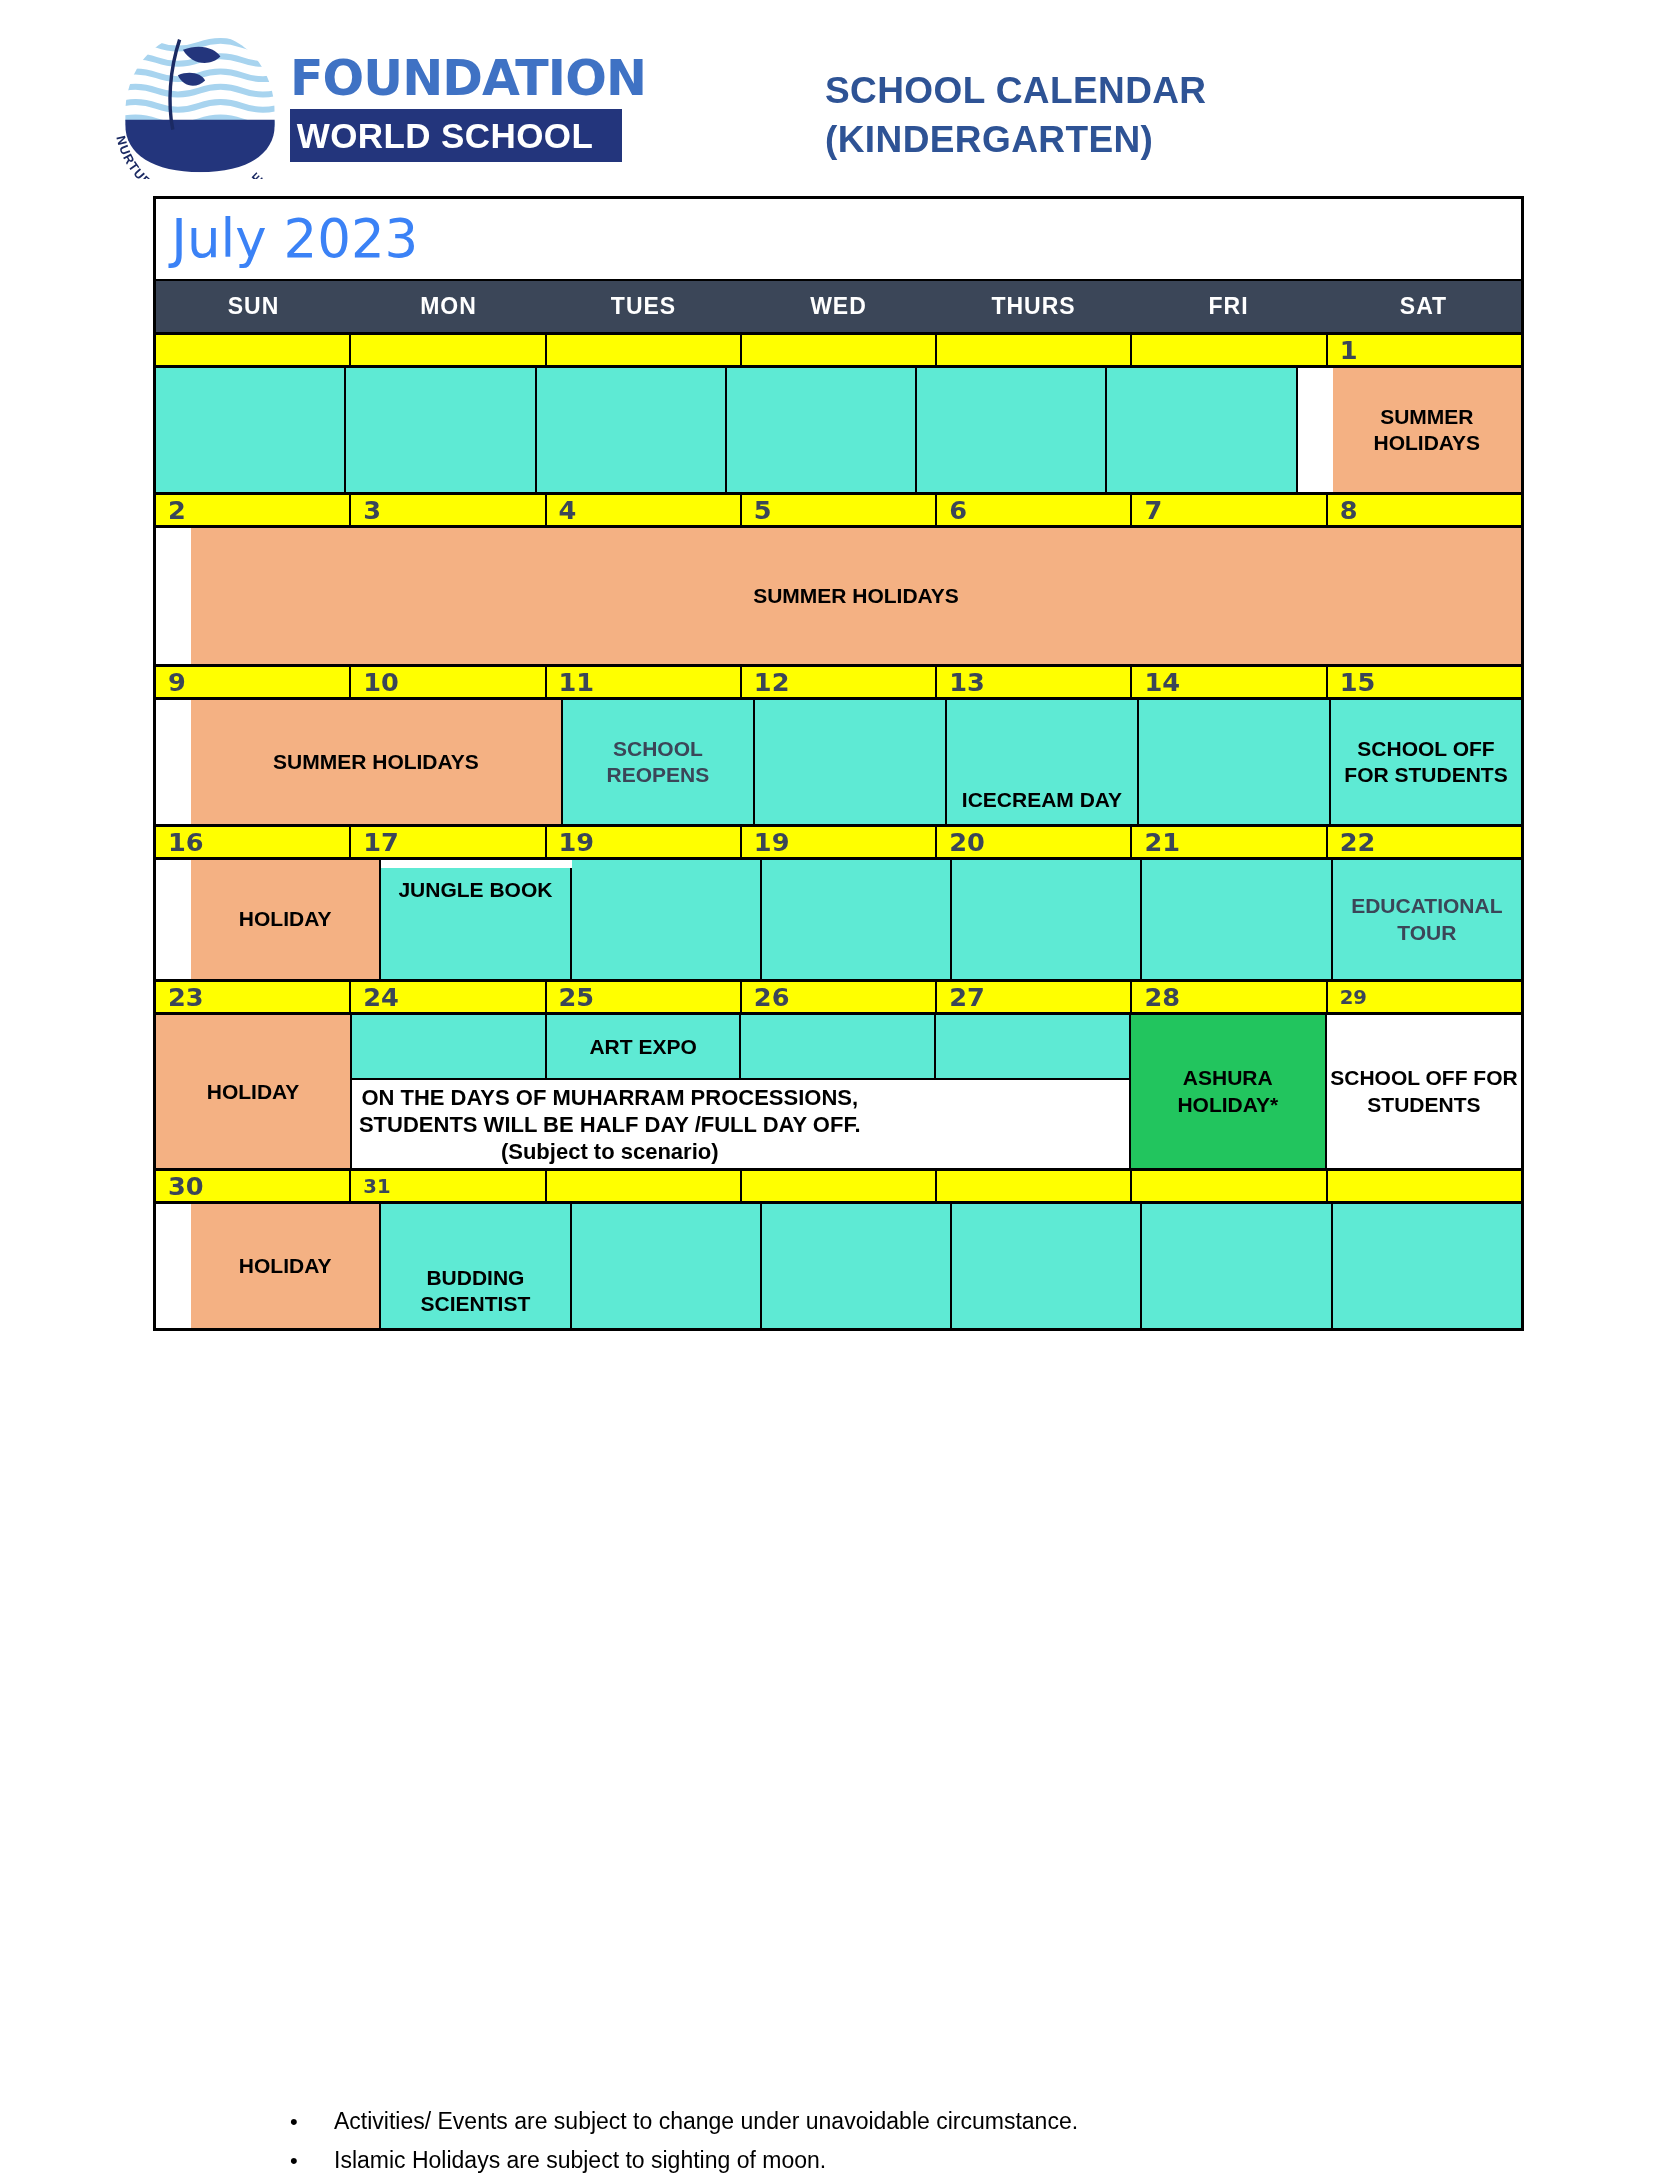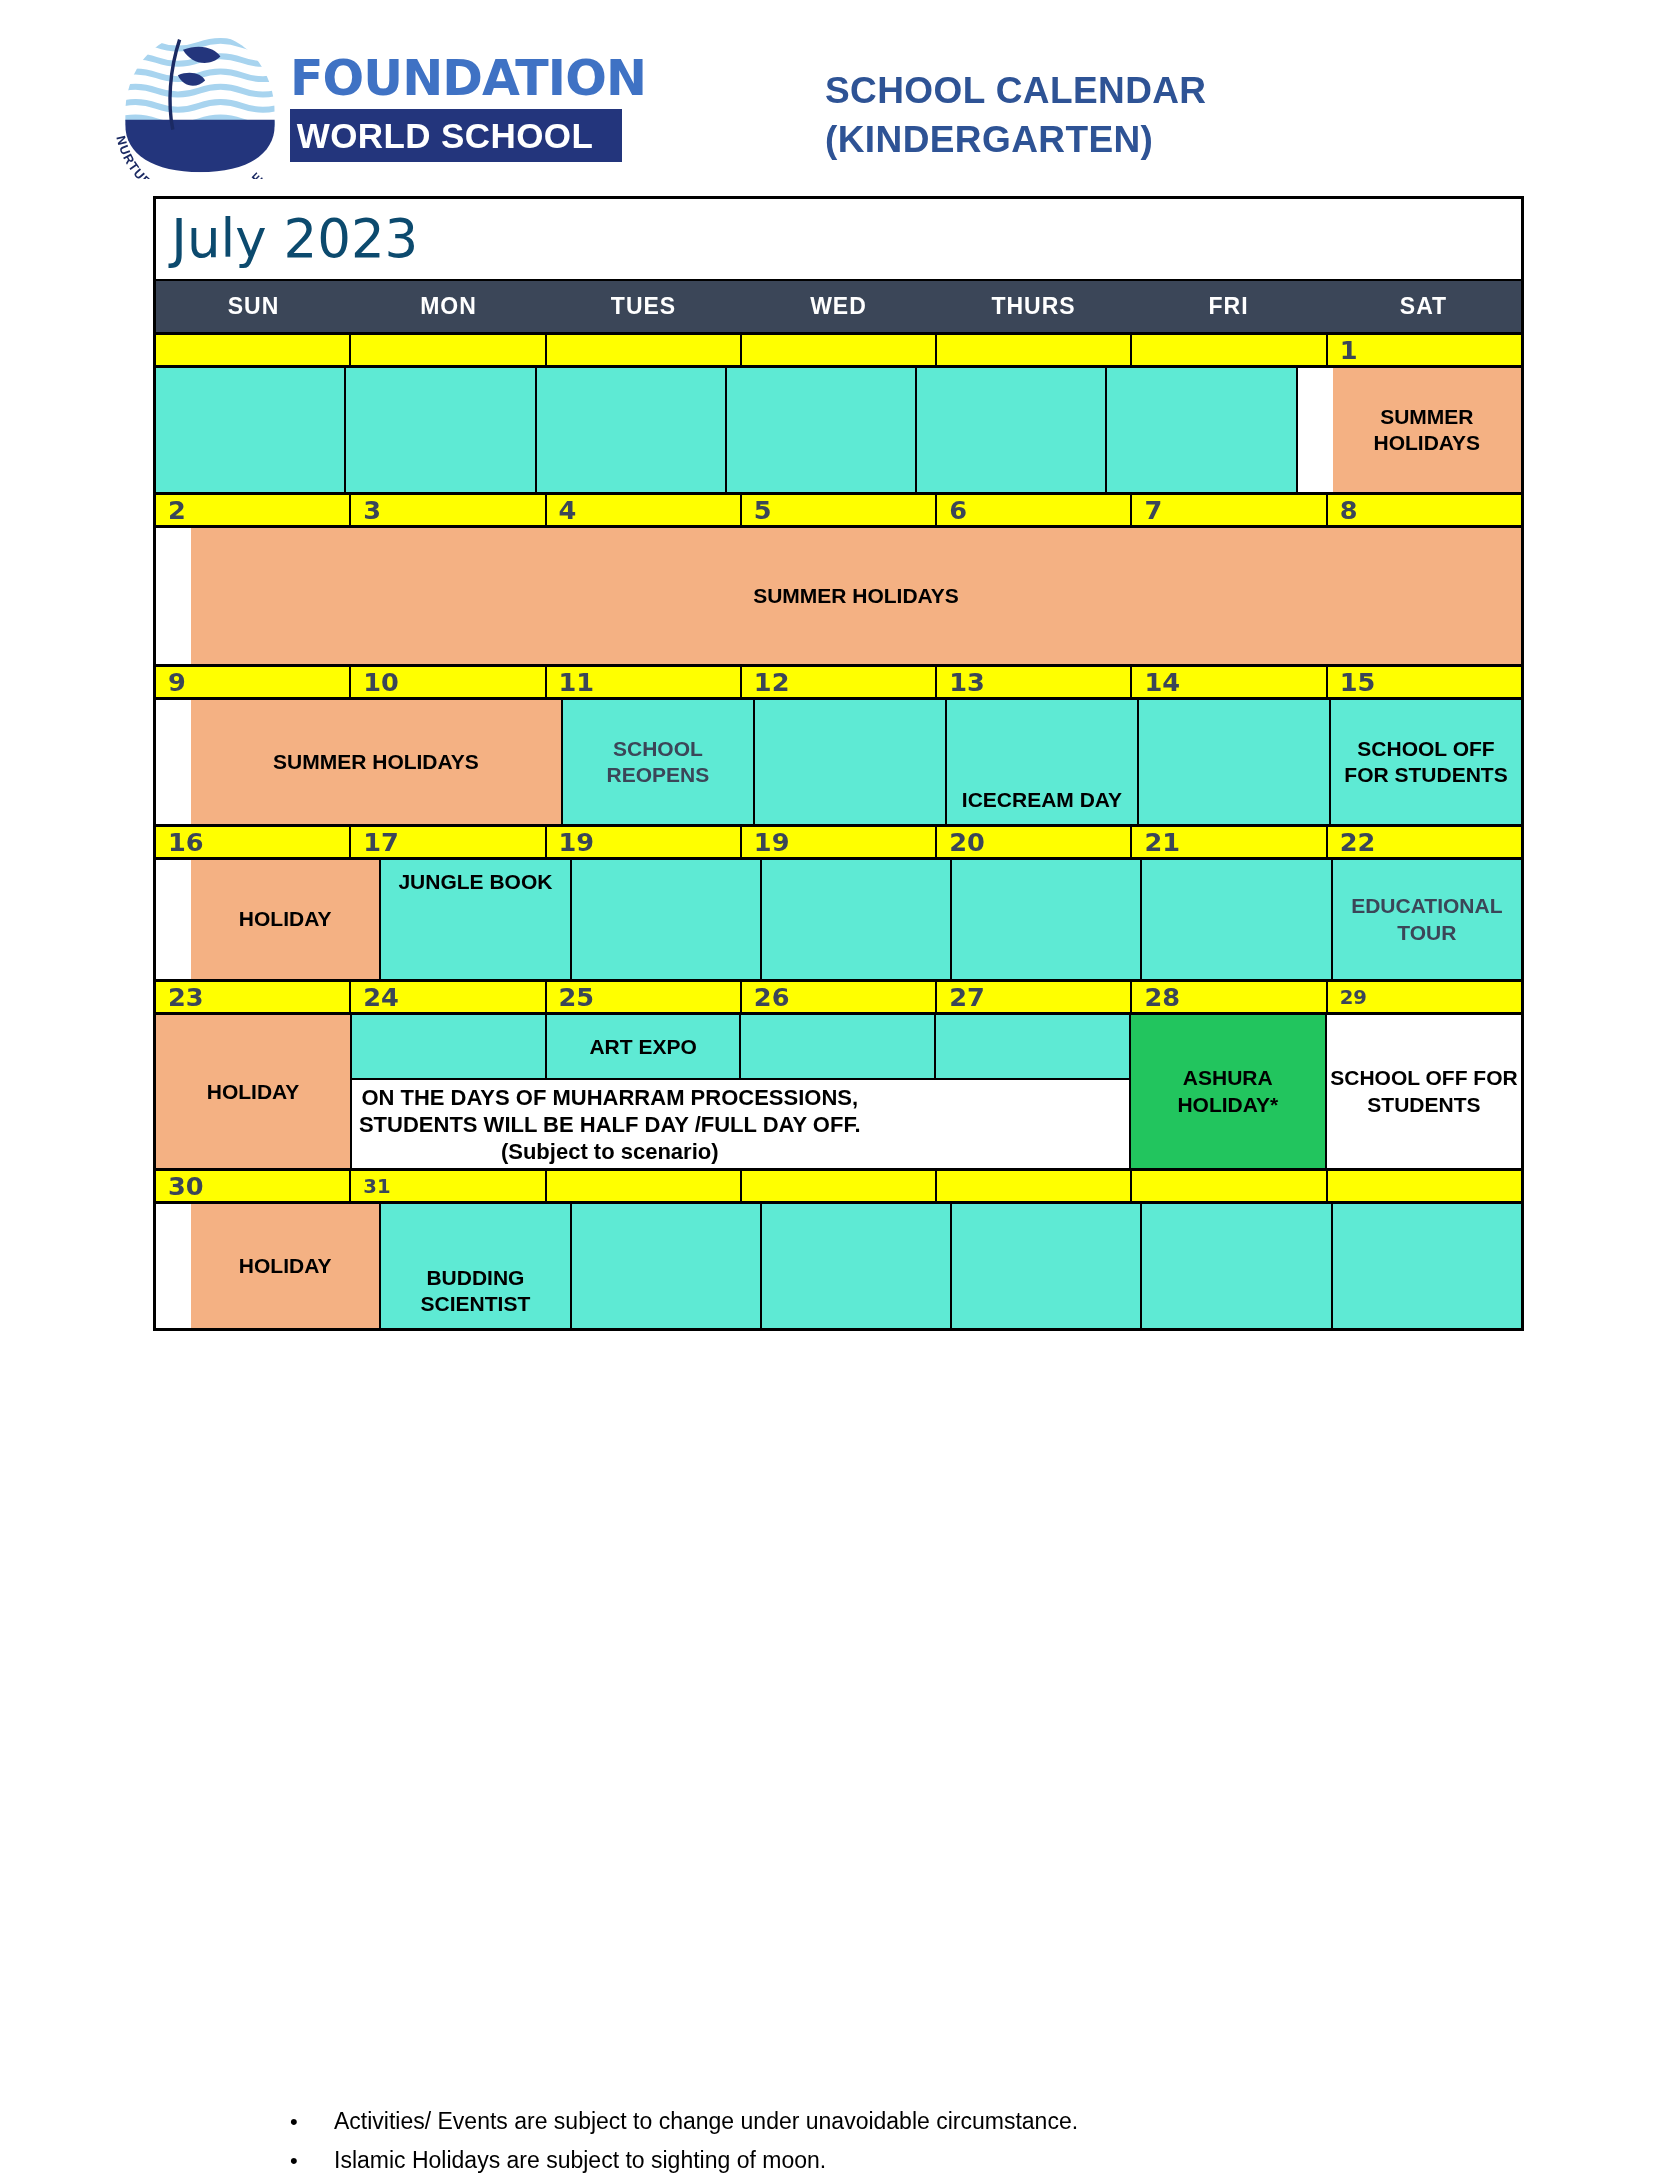--- a/index.html
+++ b/index.html
@@ -90,21 +90,21 @@
 
   #month-row {
     height: 82px;
     background: #ffffff;
     border-bottom: 2.6px solid #000000;
     display: flex;
     align-items: center;
   }
   #month-title {
     padding-left: 15.3px;
-    color: #0c4a6e;
+    color: #3b82f6;
     font-family: "DejaVu Sans", sans-serif;
     font-size: 53px;
     font-weight: normal;
     line-height: 60px;
     letter-spacing: 0px;
   }
 
   #dow-row {
     display: flex;
     height: 51px;
@@ -164,21 +164,21 @@
     font-family: "Liberation Sans", sans-serif;
     font-weight: bold;
     font-size: 21px;
     line-height: 26.4px;
     color: #000000;
   }
   .cell:last-child { border-right: none; }
   .cell.peach { background: #F4B183; margin-left: 35px; }
   .cell.slate-text { color: #3b4658; }
   .cell.bottom { align-items: flex-end; padding-bottom: 10.2px; }
-  .cell.top { align-items: flex-start; padding-top: 8.5px; }
+  .cell.top { align-items: flex-start; padding-top: 8.5px; margin-top: 8px; }
   .cell.span2 { flex: 2 2 0; }
   .cell.span7 { flex: 7 7 0; }
   .cell.noborder { border-right: none; }
 
   .h-140 { height: 119px; }
   .h-160 { height: 136px; }
   .h-145 { height: 124px; }
   .h-180 { height: 153px; }
 
   

